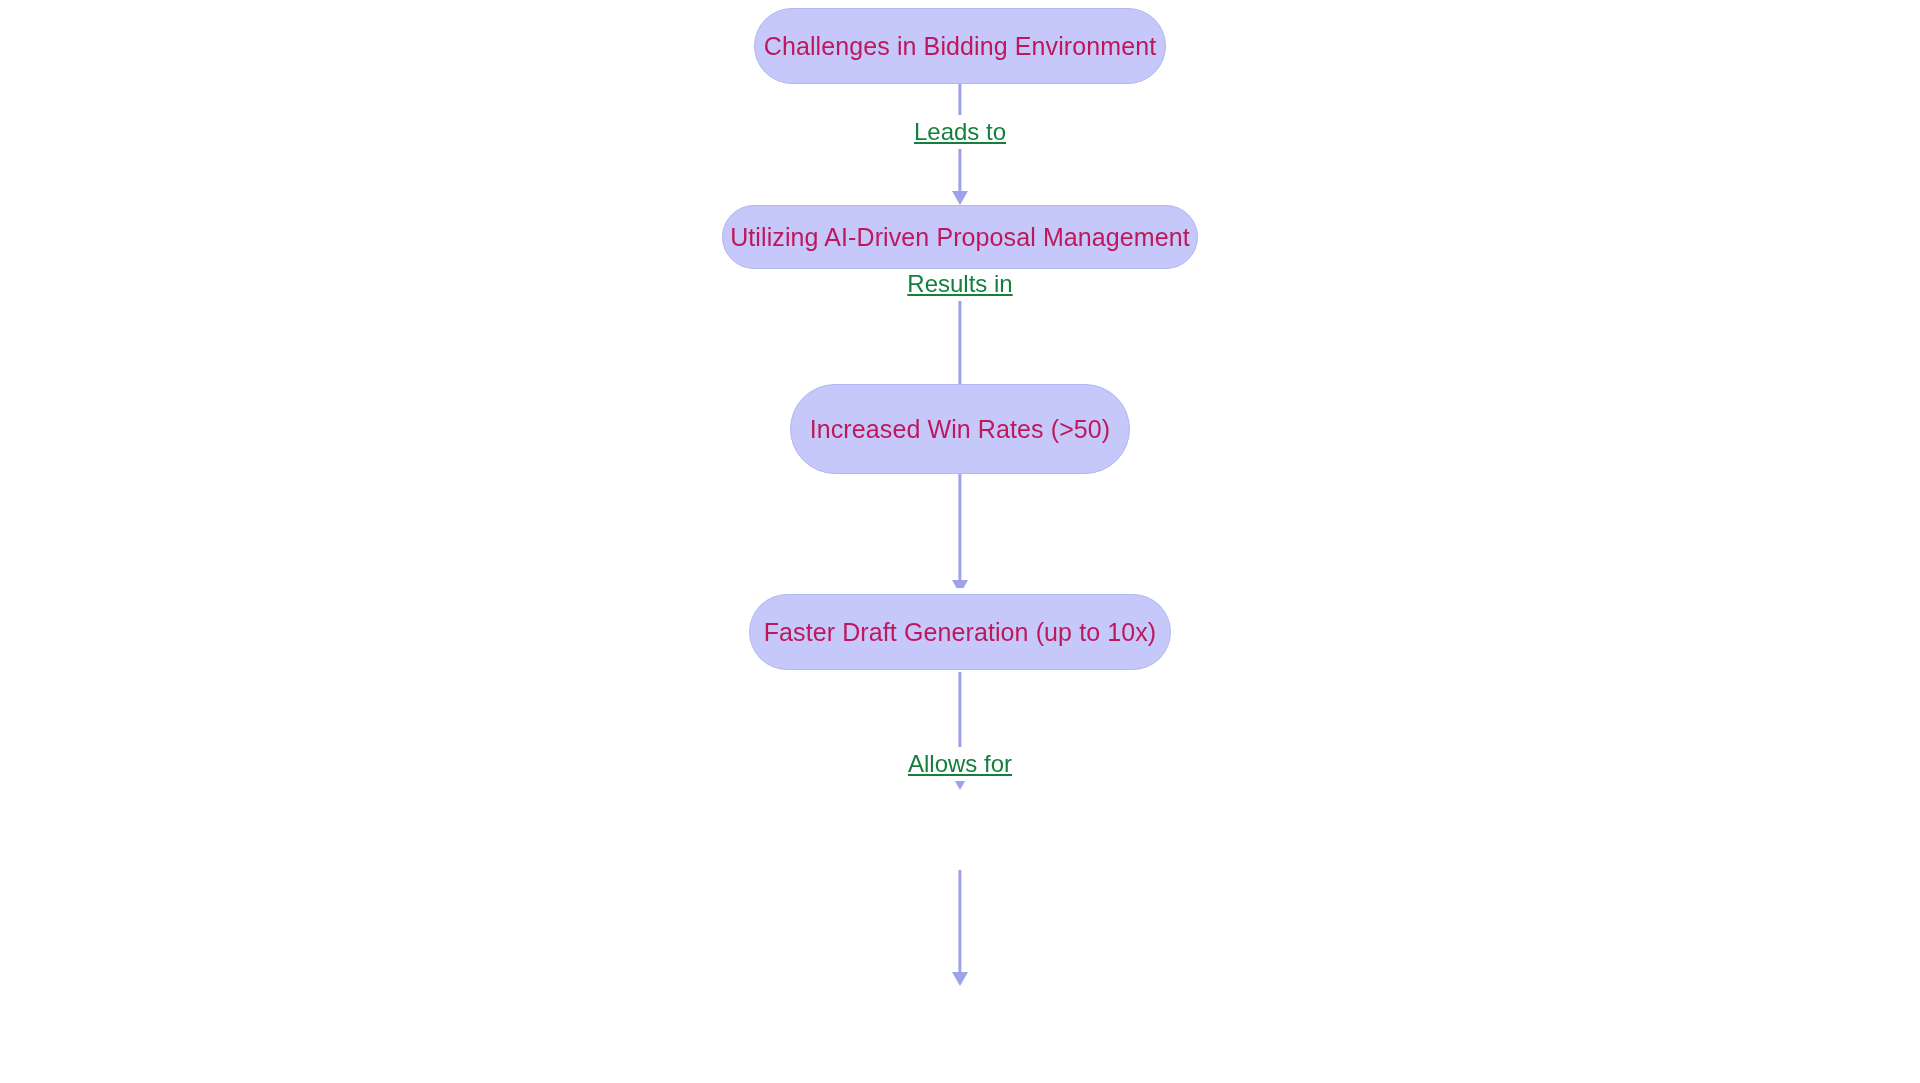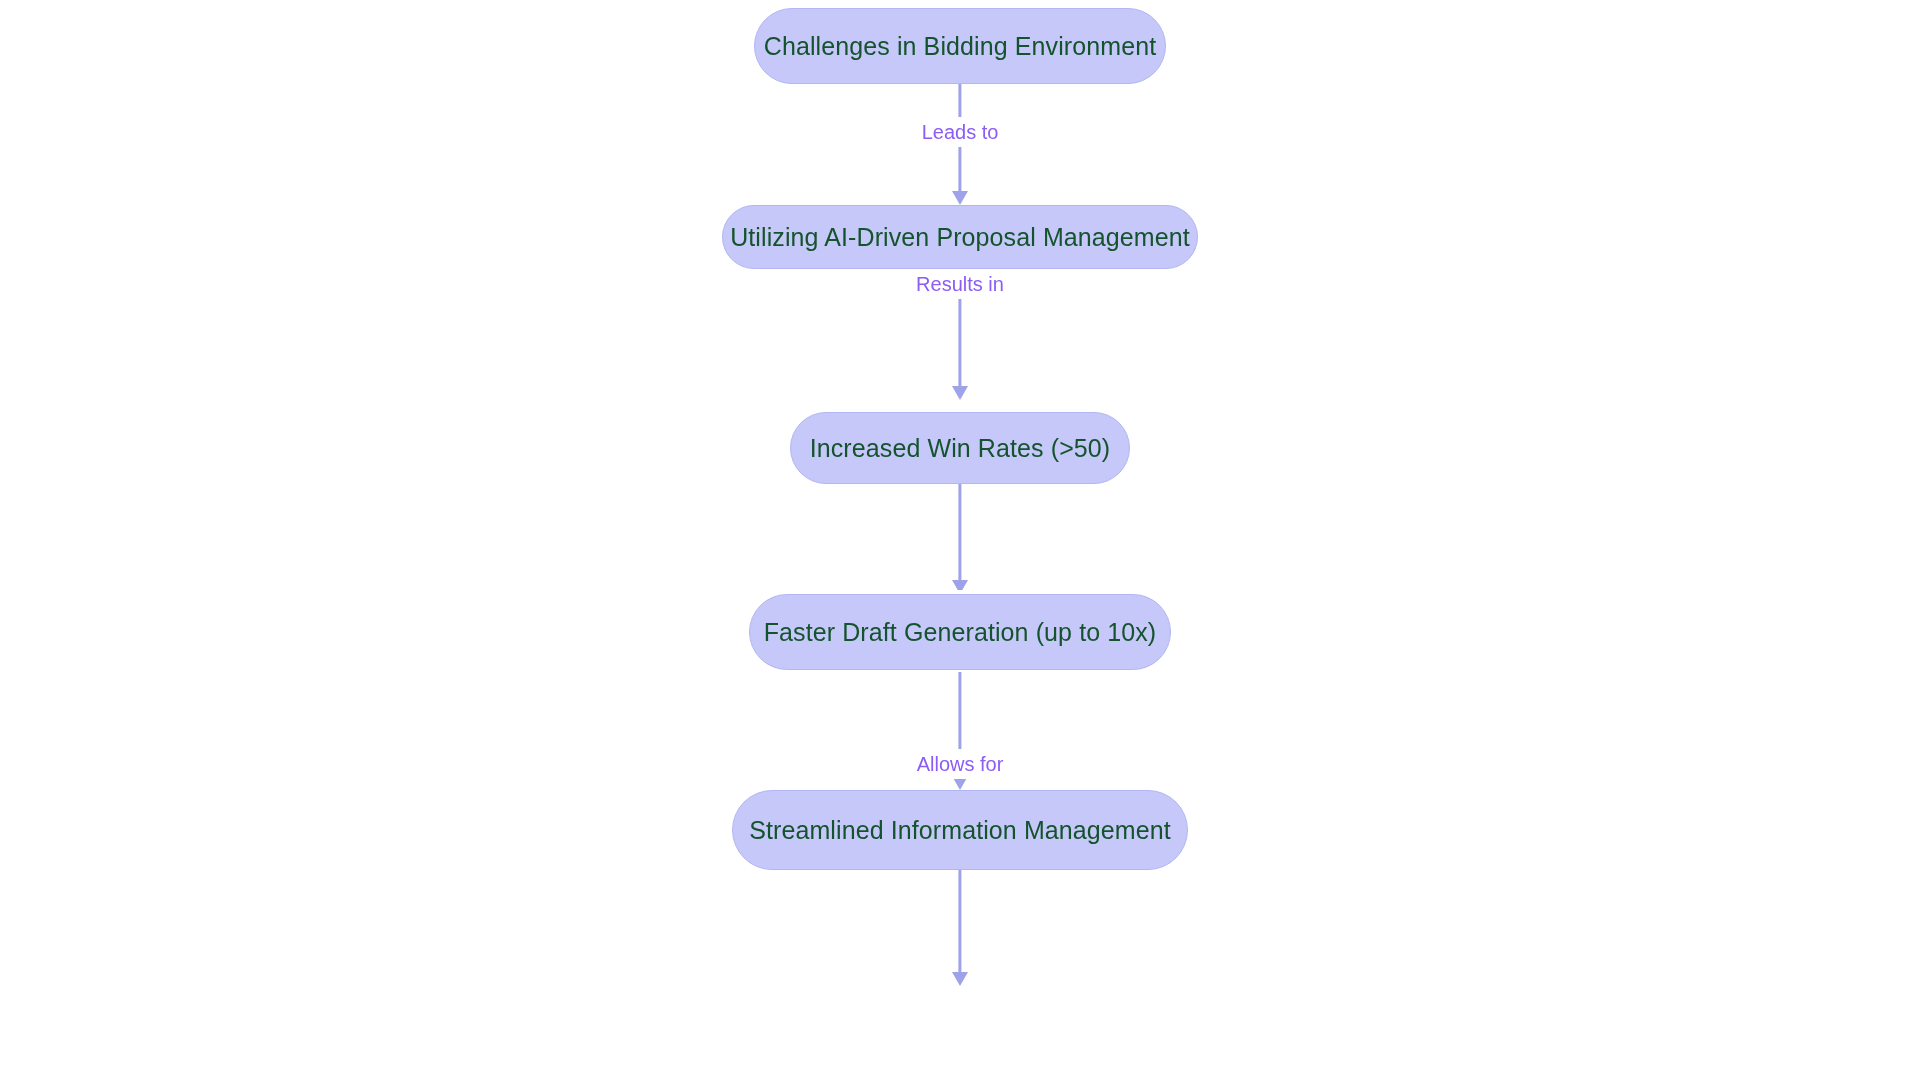--- a/index.html
+++ b/index.html
@@ -34,28 +34,28 @@
     border: 1.6px solid #b2b6f2;
     border-radius: 999px;
     color: #333fee;
     white-space: nowrap;
     z-index: 3;
   }
   .node-label {
     font-size: 25px;
     font-weight: 400;
     letter-spacing: 0.1px;
-    color: #14532d;
+    color: #be185d;
     line-height: 1;
   }
 
   
   .n0 { top: 8px;   width: 412px; height: 76px; }
   .n1 { top: 205px; width: 476px; height: 64px; }
-  .n2 { top: 412px; width: 340px; height: 72px; align-items: center; }
+  .n2 { top: 384px; width: 340px; height: 90px; align-items: center; }
   .n3 { top: 594px; width: 422px; height: 76px; }
   .n4 { top: 790px; width: 456px; height: 80px; }
   .n5 { top: 986px; width: 430px; height: 78px; }
 
   
   .edge {
     position: absolute;
     left: 50%;
     transform: translateX(-50%);
     width: 60px;
@@ -86,26 +86,27 @@
   .e2 { top: 474px; height: 120px; }
   .e3 { top: 672px; height: 118px; }
   .e4 { top: 870px; height: 116px; }
 
   
   .edge-label {
     position: absolute;
     left: 50%;
     transform: translate(-50%, -50%);
     background: #ffffff;
-    color: #8b5cf6;
-    font-size: 20px;
+    color: #15803d;
+    font-size: 24px;
     line-height: 1;
     padding: 5px 9px;
     white-space: nowrap;
     z-index: 2;
+    text-decoration: underline;
   }
   .l0 { top: 132px; }
   .l1 { top: 284px; }
   .l2 { top: 447px; }
   .l3 { top: 605px; }
   .l4 { top: 764px; }
 </style>
 </head>
 <body>
 
@@ -144,23 +145,20 @@
   <div class="node n3">
     <span class="node-label">Faster Draft Generation (up to 10x)</span>
   </div>
 
   <div class="edge e3">
     <div class="edge-line" style="height: 104px;"></div>
     <div class="edge-head" style="top: 104px;"></div>
   </div>
   <div class="edge-label l3">Facilitates</div>
 
-  <div class="node n4">
-    <span class="node-label">Streamlined Information Management</span>
-  </div>
 
   <div class="edge e4">
     <div class="edge-line" style="height: 102px;"></div>
     <div class="edge-head" style="top: 102px;"></div>
   </div>
   <div class="edge-label l4">Allows for</div>
 
 
 </div>
 

